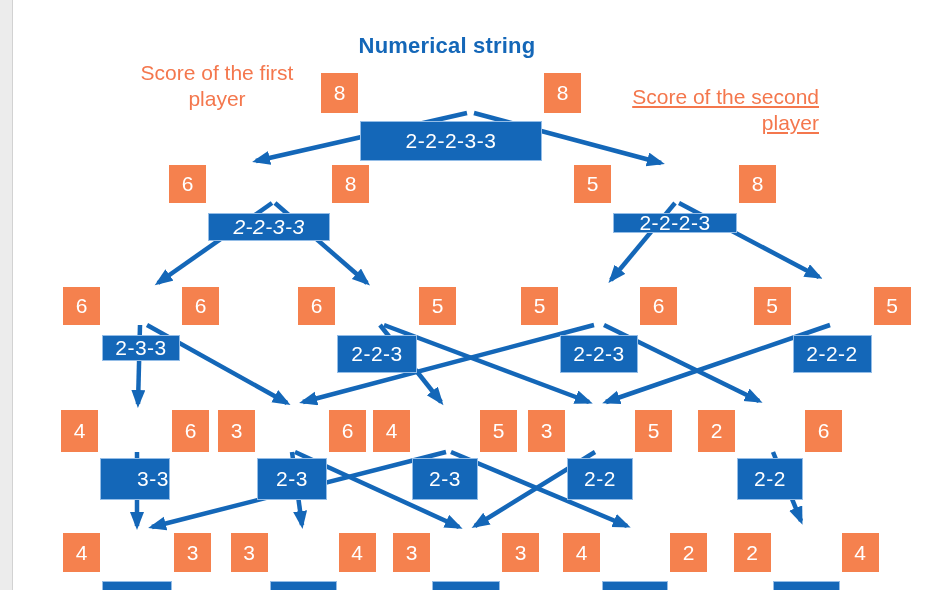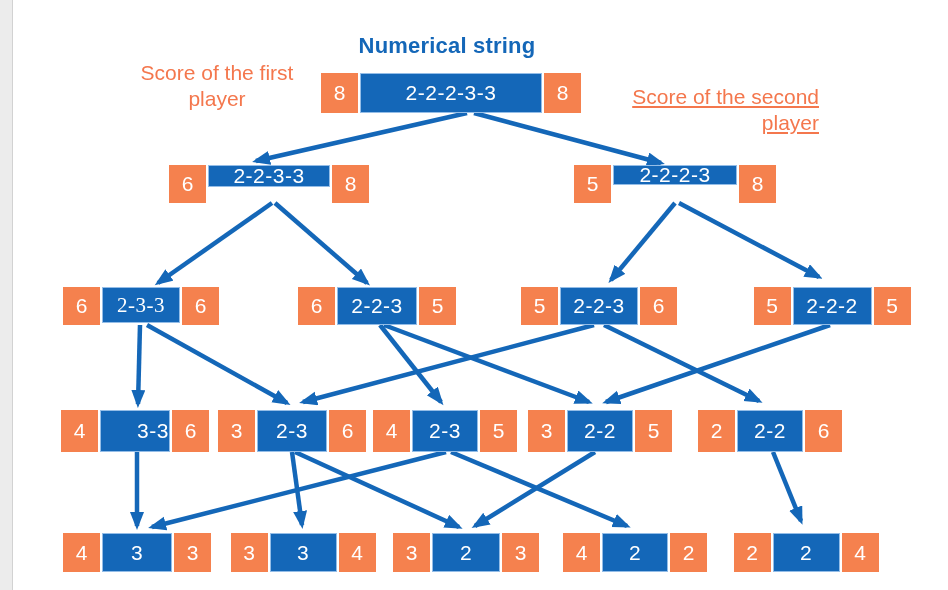--- a/index.html
+++ b/index.html
@@ -12,21 +12,21 @@
   body{font-family:"Liberation Sans", sans-serif;}
   .stage{position:relative;width:948px;height:590px;background:#ffffff;overflow:hidden;}
   .left-strip{position:absolute;left:0;top:0;width:13px;height:590px;background:#ececec;border-right:1px solid #d2d2d2;box-sizing:border-box;}
   .title{position:absolute;left:337px;top:33px;width:220px;text-align:center;color:var(--blue);font-size:22px;font-weight:600;letter-spacing:.2px;}
   .plabel{position:absolute;color:var(--label-orange);font-size:21px;line-height:26px;font-weight:500;}
   .plabel.first{left:117px;top:60px;width:200px;text-align:center;}
   .plabel.second{left:589px;top:84px;width:230px;text-align:right;text-decoration:underline;}
   .node{position:absolute;display:flex;gap:2px;}
   .cell{display:flex;align-items:center;justify-content:center;color:var(--box-text);font-size:21px;}
   .score{width:37px;background:var(--orange);}
-  .str{background:var(--blue);box-sizing:border-box;border:1px solid rgba(170,205,238,.85);letter-spacing:.5px;}
+  .str{background:var(--blue);box-sizing:border-box;border:1px solid rgba(170,205,238,.85);letter-spacing:.5px;margin-top:48px;}
   #edges-layer{position:absolute;left:0;top:0;width:948px;height:590px;pointer-events:none;}
 </style>
 </head>
 <body>
 
 <div class="stage">
   <div class="left-strip"></div>
 
   <svg id="edges-layer" width="948" height="590" viewBox="0 0 948 590">
     <defs>
@@ -59,31 +59,31 @@
   </svg>
 
   <div id="nodes-layer">
       <div class="node" style="left: 321px; top: 73px;">
         <span class="cell score" style="height: 40px;">8</span>
         <span class="cell str" style="height: 40px; width: 182px;">2-2-2-3-3</span>
         <span class="cell score" style="height: 40px;">8</span>
       </div>
       <div class="node" style="left: 169px; top: 165px;">
         <span class="cell score" style="height: 38px;">6</span>
-        <span class="cell str" style="height: 22px; width: 122px;">2-2-3-3</span>
+        <span class="cell str" style="height: 28px; width: 122px; font-style: italic;">2-2-3-3</span>
         <span class="cell score" style="height: 38px;">8</span>
       </div>
       <div class="node" style="left: 574px; top: 165px;">
         <span class="cell score" style="height: 38px;">5</span>
         <span class="cell str" style="height: 20px; width: 124px;">2-2-2-3</span>
         <span class="cell score" style="height: 38px;">8</span>
       </div>
       <div class="node" style="left: 63px; top: 287px;">
         <span class="cell score" style="height: 38px;">6</span>
-        <span class="cell str" style="height: 36px; width: 78px; font-family: Liberation Serif, serif;">2-3-3</span>
+        <span class="cell str" style="height: 26px; width: 78px;">2-3-3</span>
         <span class="cell score" style="height: 38px;">6</span>
       </div>
       <div class="node" style="left: 298px; top: 287px;">
         <span class="cell score" style="height: 38px;">6</span>
         <span class="cell str" style="height: 38px; width: 80px;">2-2-3</span>
         <span class="cell score" style="height: 38px;">5</span>
       </div>
       <div class="node" style="left: 521px; top: 287px;">
         <span class="cell score" style="height: 38px;">5</span>
         <span class="cell str" style="height: 38px; width: 78px;">2-2-3</span>

